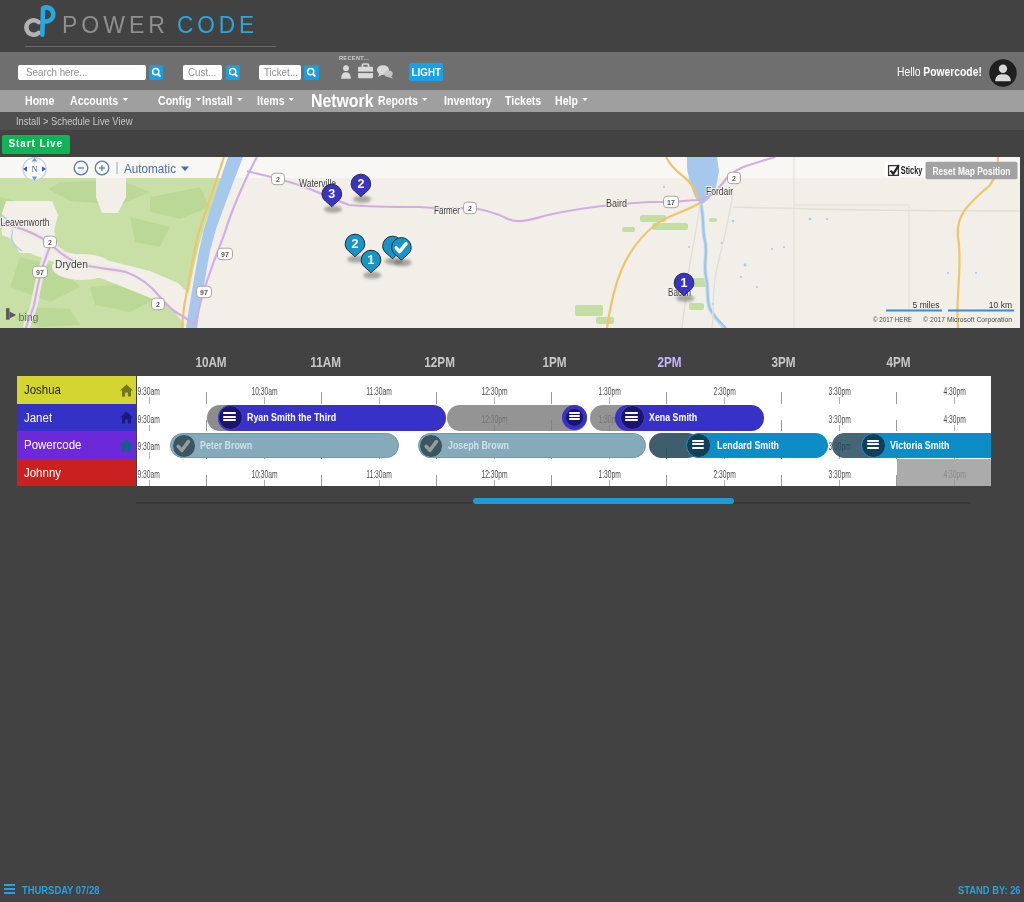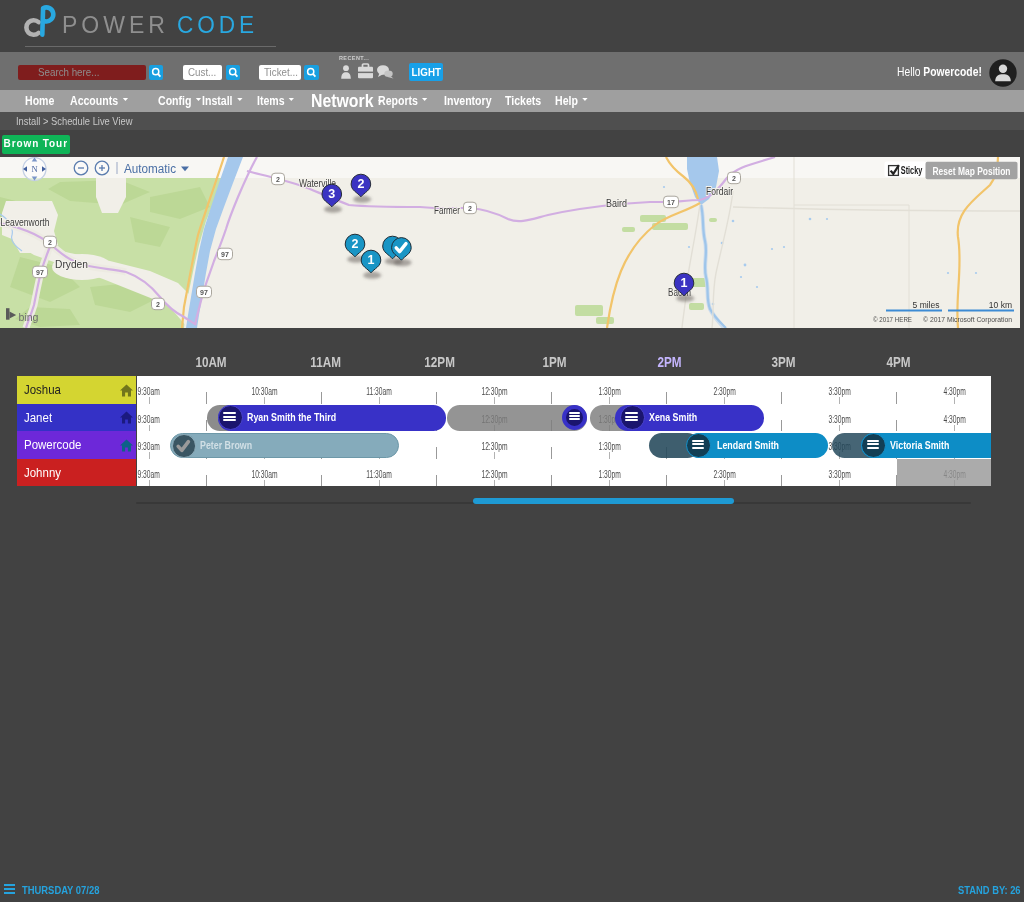--- a/index.html
+++ b/index.html
@@ -18,21 +18,21 @@
 
 <div class="abs" style="left:0;top:0;width:1024px;height:52px;background:#424242;"></div>
 <svg class="abs" style="left:0;top:0;" width="300" height="50" viewBox="0 0 300 50">
 <path d="M38.6,32.9 A7.3 7.3 0 1 1 38.6,22.1" fill="none" stroke="#b2b2b2" stroke-width="4.6" stroke-linecap="round"></path>
 <path d="M42.3,34.6 L43.1,8.3 A6.9 7.0 0 1 1 45.1,21.3" fill="none" stroke="#29a8e0" stroke-width="4.6" stroke-linecap="round" stroke-linejoin="round"></path>
 <text x="62" y="33" font-size="23" letter-spacing="4" fill="#8f8f8f" textLength="107" lengthAdjust="spacingAndGlyphs">POWER</text>
 <text x="177" y="33" font-size="23" letter-spacing="4" fill="#29a8e0" textLength="81" lengthAdjust="spacingAndGlyphs">CODE</text>
 </svg>
 <div class="abs" style="left:25px;top:46px;width:251px;height:1px;background:#6a6a6a;"></div>
 <div class="abs" style="left:0;top:52px;width:1024px;height:38px;background:#6f6f6f;"></div>
-<div class="abs" style="left:18px;top:64.5px;width:127.5px;height:15.5px;background:#7f1d1d;border-radius:2px;font-size:11.5px;line-height:15px;color:#8e8e8e;padding-left:20px;"><span class="sx" style="transform:scaleX(0.85);">Search here...</span></div>
+<div class="abs" style="left:18px;top:64.5px;width:127.5px;height:15.5px;background:#ffffff;border-radius:2px;font-size:11.5px;line-height:15px;color:#8e8e8e;padding-left:8px;"><span class="sx" style="transform:scaleX(0.85);">Search here...</span></div>
 <div class="abs" style="left:148.8px;top:64.5px;width:14.5px;height:15.5px;background:#189fe0;border-radius:2px;text-align:center;"><svg width="15" height="16" viewBox="0 0 15 16">
         <circle cx="6.7" cy="6.7" r="3.1" fill="none" stroke="#fff" stroke-width="1.5"></circle>
         <line x1="8.9" y1="8.9" x2="11.4" y2="11.6" stroke="#fff" stroke-width="1.8"></line>
       </svg></div>
 <div class="abs" style="left:183px;top:64.5px;width:38.5px;height:15.5px;background:#fff;border-radius:2px;font-size:11.5px;line-height:15px;color:#8e8e8e;padding-left:5px;"><span class="sx" style="transform:scaleX(0.85);">Cust...</span></div>
 <div class="abs" style="left:225.6px;top:64.5px;width:14.5px;height:15.5px;background:#189fe0;border-radius:2px;text-align:center;"><svg width="15" height="16" viewBox="0 0 15 16">
         <circle cx="6.7" cy="6.7" r="3.1" fill="none" stroke="#fff" stroke-width="1.5"></circle>
         <line x1="8.9" y1="8.9" x2="11.4" y2="11.6" stroke="#fff" stroke-width="1.8"></line>
       </svg></div>
 <div class="abs" style="left:259.4px;top:64.5px;width:41.5px;height:15.5px;background:#fff;border-radius:2px;font-size:11.5px;line-height:15px;color:#8e8e8e;padding-left:5px;"><span class="sx" style="transform:scaleX(0.85);">Ticket...</span></div>
@@ -69,21 +69,21 @@
 <div class="abs" style="left:158px;top:90px;height:22px;line-height:22px;font-size:12px;font-weight:bold;color:#fff;white-space:nowrap;"><span class="sx" style="transform:scaleX(0.88);">Config<i style="display:inline-block;width:0;height:0;border:3.5px solid transparent;border-top-color:#fff;margin-left:5px;vertical-align:1px;"></i></span></div>
 <div class="abs" style="left:202px;top:90px;height:22px;line-height:22px;font-size:12px;font-weight:bold;color:#fff;white-space:nowrap;"><span class="sx" style="transform:scaleX(0.88);">Install<i style="display:inline-block;width:0;height:0;border:3.5px solid transparent;border-top-color:#fff;margin-left:5px;vertical-align:1px;"></i></span></div>
 <div class="abs" style="left:257px;top:90px;height:22px;line-height:22px;font-size:12px;font-weight:bold;color:#fff;white-space:nowrap;"><span class="sx" style="transform:scaleX(0.88);">Items<i style="display:inline-block;width:0;height:0;border:3.5px solid transparent;border-top-color:#fff;margin-left:5px;vertical-align:1px;"></i></span></div>
 <div class="abs" style="left:311px;top:90px;height:22px;line-height:22px;font-size:18px;font-weight:bold;color:#fff;white-space:nowrap;"><span class="sx" style="transform:scaleX(0.88);">Network<i style="display:inline-block;width:0;height:0;border:3.5px solid transparent;border-top-color:#fff;margin-left:5px;vertical-align:1px;"></i></span></div>
 <div class="abs" style="left:378px;top:90px;height:22px;line-height:22px;font-size:12px;font-weight:bold;color:#fff;white-space:nowrap;"><span class="sx" style="transform:scaleX(0.88);">Reports<i style="display:inline-block;width:0;height:0;border:3.5px solid transparent;border-top-color:#fff;margin-left:5px;vertical-align:1px;"></i></span></div>
 <div class="abs" style="left:444px;top:90px;height:26px;line-height:22px;font-size:12px;font-weight:bold;color:#fff;white-space:nowrap;"><span class="sx" style="transform:scaleX(0.88);">Inventory</span></div>
 <div class="abs" style="left:505px;top:90px;height:22px;line-height:22px;font-size:12px;font-weight:bold;color:#fff;white-space:nowrap;"><span class="sx" style="transform:scaleX(0.88);">Tickets</span></div>
 <div class="abs" style="left:555px;top:90px;height:22px;line-height:22px;font-size:12px;font-weight:bold;color:#fff;white-space:nowrap;"><span class="sx" style="transform:scaleX(0.88);">Help<i style="display:inline-block;width:0;height:0;border:3.5px solid transparent;border-top-color:#fff;margin-left:5px;vertical-align:1px;"></i></span></div>
 <div class="abs" style="left:0;top:112px;width:1024px;height:18px;background:#4f4f4f;"></div>
 <div class="abs" style="left:16px;top:112px;height:18px;line-height:18px;font-size:10.5px;color:#c8c8c8;"><span class="sx" style="transform:scaleX(0.89);">Install &gt; Schedule Live View</span></div>
-<div class="abs" style="left:1.5px;top:135px;width:68.5px;height:18.5px;background:#0fb457;border-radius:2px;text-align:center;line-height:18.5px;font-size:10px;font-weight:bold;color:#fff;letter-spacing:0.9px;">Brown Tour</div>
+<div class="abs" style="left:1.5px;top:135px;width:68.5px;height:18.5px;background:#0fb457;border-radius:2px;text-align:center;line-height:18.5px;font-size:10px;font-weight:bold;color:#fff;letter-spacing:0.9px;">Start Live</div>
 <svg class="abs" style="left:0;top:157px;" width="1020" height="171" viewBox="0 0 1020 171">
       <rect width="1020" height="171" fill="#f1efe8"></rect>
       <rect width="1020" height="21" fill="#f8f7f4"></rect>
       <g stroke="#e2dfd6" stroke-width="1" fill="none">
         <path d="M794 0 V171"></path>
         <path d="M794 48 H909"></path>
         <path d="M909 48 V171"></path>
       </g>
       <polygon fill="#c8e0a6" points="26,21 222,21 216,40 206,64 199,88 194,110 189,134 186,152 184,171 0,171 0,21"></polygon>
       <g fill="#b7d48f" opacity="0.65">
@@ -404,20 +404,26 @@
           <i style="display:block;background:#fff;border-radius:1px;width:12.6px;height:2px;"></i>
         </div>
 <div class="ptxt" style="left:34.5px;"><span class="sx">Xena Smith</span></div>
       </div>
 <div class="pill" style="left:33.4px;top:56.5px;width:228.6px;background:#85abbb;border:1.5px solid #6d98a8;">
 <div class="circ" style="left:0.9px;top:0.9px;width:23.5px;height:23.5px;background:#3a5663;border:1.5px solid #90b0be;"><svg width="20" height="20" viewBox="0 0 20 20" style="margin:0.2px 0 0 0.2px;">
             <path d="M5.2 10.4 l3.6 4 l6.6-8.8" stroke="#9a9a9a" stroke-width="3.6" fill="none" stroke-linecap="round" stroke-linejoin="round"></path>
           </svg></div>
 <div class="ptxt" style="left:28.5px;color:rgba(255,255,255,0.62);line-height:22.5px;"><span class="sx">Peter Brown</span></div>
       </div>
+<div class="pill" style="left:280.6px;top:56.5px;width:228.8px;background:#85abbb;border:1.5px solid #6d98a8;">
+<div class="circ" style="left:0.9px;top:0.9px;width:23.5px;height:23.5px;background:#3a5663;border:1.5px solid #90b0be;"><svg width="20" height="20" viewBox="0 0 20 20" style="margin:0.2px 0 0 0.2px;">
+            <path d="M5.2 10.4 l3.6 4 l6.6-8.8" stroke="#9a9a9a" stroke-width="3.6" fill="none" stroke-linecap="round" stroke-linejoin="round"></path>
+          </svg></div>
+<div class="ptxt" style="left:29px;color:rgba(255,255,255,0.62);line-height:22.5px;"><span class="sx">Joseph Brown</span></div>
+      </div>
 <div class="pill" style="left:512.1px;top:56.5px;width:51px;background:rgba(35,72,90,0.88);"></div>
 <div class="pill" style="left:550px;top:56.5px;width:141.2px;background:#0d8dc6;">
 <div class="circ" style="left:-0.7px;top:0.2px;width:25px;height:25px;background:#123f55;border:1.8px solid #1592cc;padding:6.2px 4.4px;">
           <i style="display:block;background:#fff;border-radius:1px;width:12.6px;height:2px;margin-bottom:1.5px;"></i>
           <i style="display:block;background:#fff;border-radius:1px;width:12.6px;height:2px;margin-bottom:1.5px;"></i>
           <i style="display:block;background:#fff;border-radius:1px;width:12.6px;height:2px;"></i>
         </div>
 <div class="ptxt" style="left:29.5px;"><span class="sx">Lendard Smith</span></div>
       </div>
 <div class="pill" style="left:694.7px;top:56.5px;width:54px;background:rgba(35,72,90,0.84);"></div>

